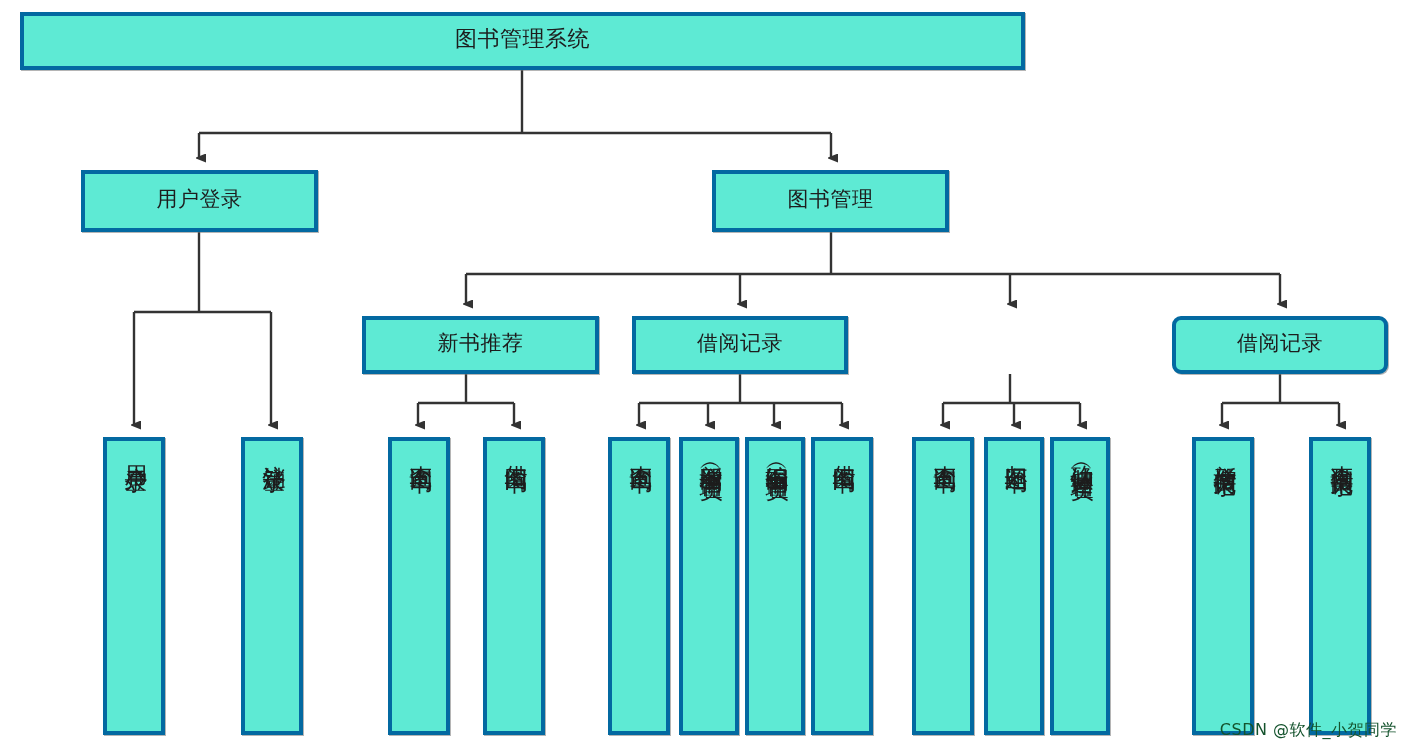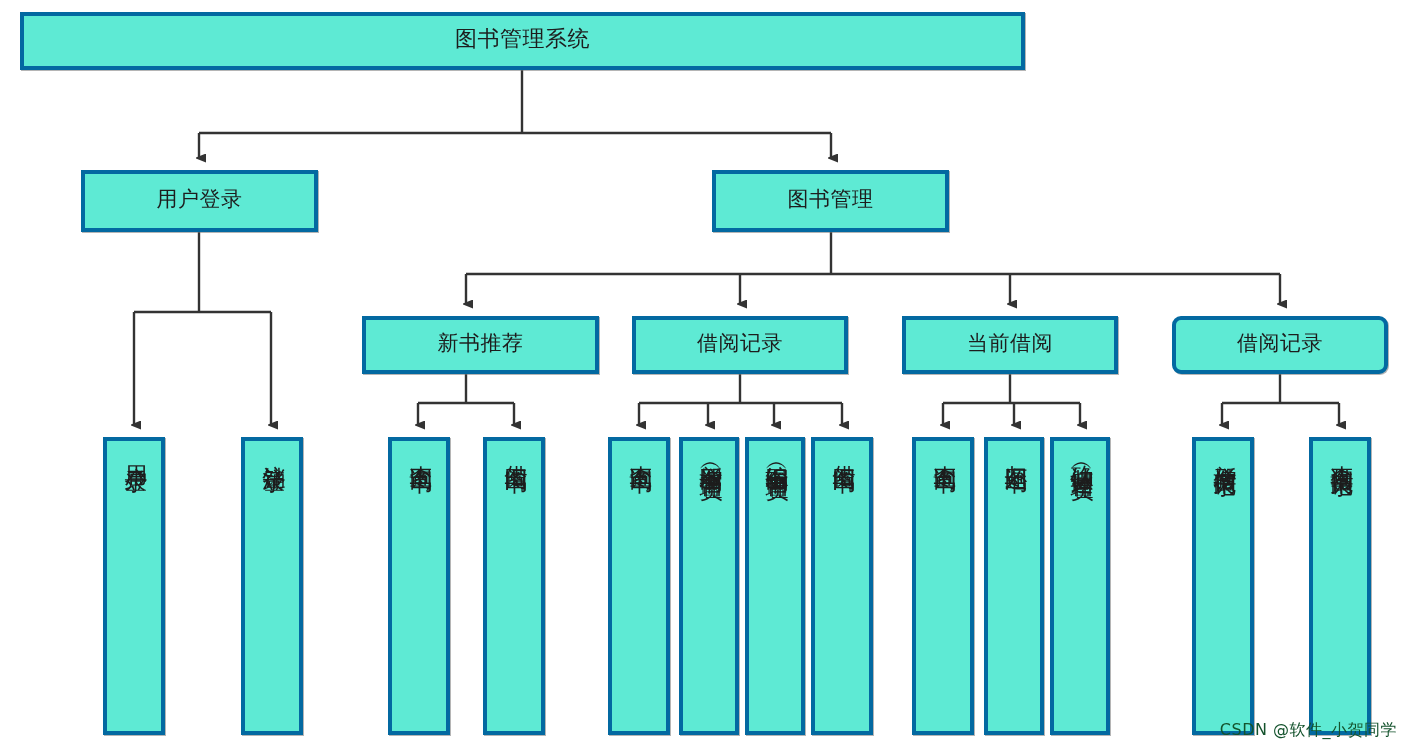--- a/index.html
+++ b/index.html
@@ -148,23 +148,20 @@
   <div class="node horiz" style="left:712px; top:170px; width:237px; height:62px;">
     <span class="node-label">图书管理</span>
   </div>
 
   <div class="node horiz" style="left:362px; top:316px; width:237px; height:58px;">
     <span class="node-label">新书推荐</span>
   </div>
   <div class="node horiz" style="left:632px; top:316px; width:216px; height:58px;">
     <span class="node-label">借阅记录</span>
   </div>
-  <div class="node horiz" style="left:902px; top:316px; width:216px; height:58px;">
-    <span class="node-label">当前借阅</span>
-  </div>
   <div class="node horiz" style="left:1172px; top:316px; width:216px; height:58px;border-radius:9px;">
     <span class="node-label">借阅记录</span>
   </div>
 
   <div class="node vert" style="left:103px; top:437px; width:62px; height:298px;">
     <span class="node-label">用户登录</span>
   </div>
   <div class="node vert" style="left:241px; top:437px; width:62px; height:298px;">
     <span class="node-label">注销登录</span>
   </div>

